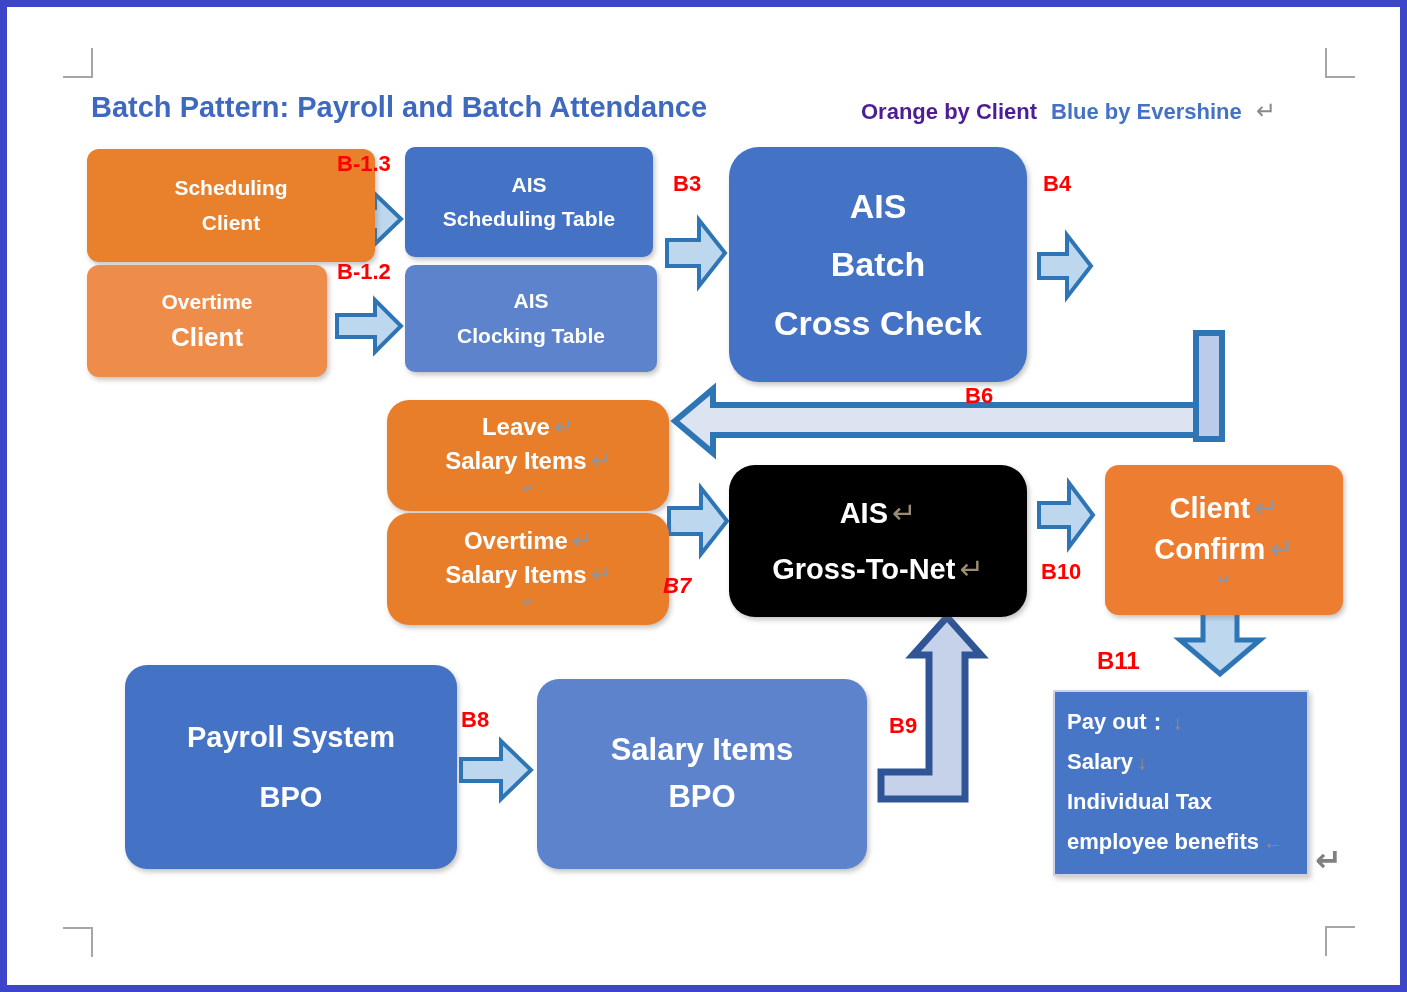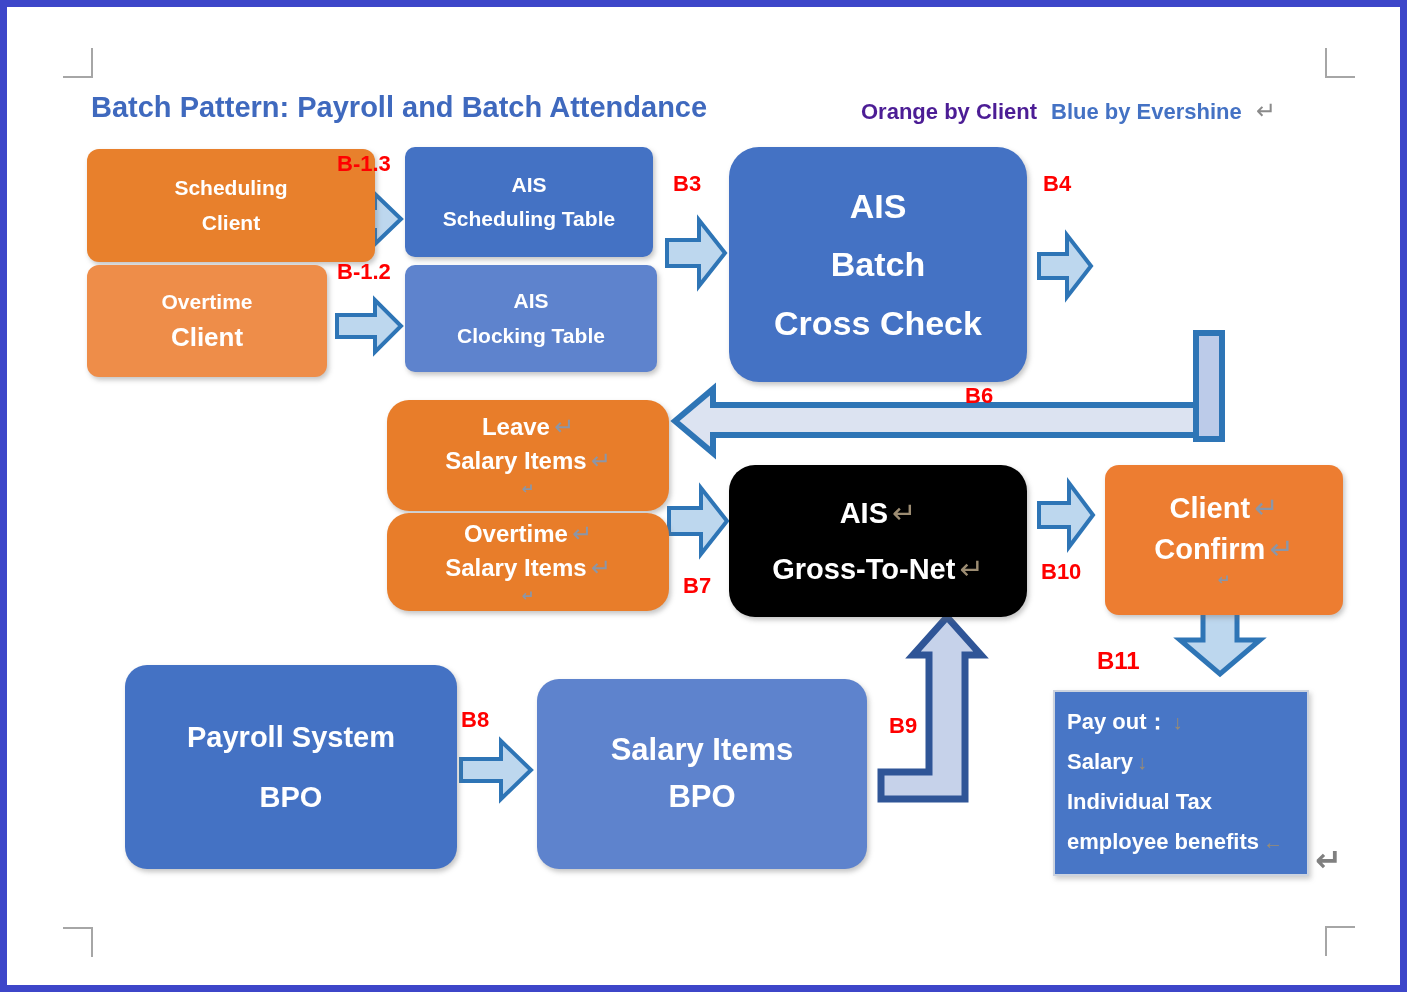--- a/index.html
+++ b/index.html
@@ -111,21 +111,21 @@
 
   <svg class="connector" style="left:866px;top:602px;" width="116" height="198" viewBox="0 0 116 198">
     <polygon points="74,8 108,46 92,46 92,190 8,190 8,163 56,163 56,46 40,46" fill="#c6d2ea" stroke="#2f5597" stroke-width="7"></polygon>
   </svg>
 
   <div class="rlabel" style="left:330px;top:144px;">B-1.3</div>
   <div class="rlabel" style="left:330px;top:252px;">B-1.2</div>
   <div class="rlabel" style="left:666px;top:164px;">B3</div>
   <div class="rlabel" style="left:1036px;top:164px;">B4</div>
   <div class="rlabel" style="left:958px;top:376px;">B6</div>
-  <div class="rlabel" style="left:676px;top:566px;">B7</div>
+  <div class="rlabel" style="left:656px;top:566px;font-style:italic;">B7</div>
   <div class="rlabel" style="left:454px;top:700px;">B8</div>
   <div class="rlabel" style="left:882px;top:706px;">B9</div>
   <div class="rlabel" style="left:1034px;top:552px;">B10</div>
   <div class="rlabel" style="left:1090px;top:640px;font-size:24px;">B11</div>
 
   <div class="node" style="left:80px;top:142px;width:288px;height:113px;background:#e8802c;border-radius:12px;font-size:21px;gap:8px;">
     <div class="nl">Scheduling</div>
     <div class="nl">Client</div>
   </div>
 
@@ -150,21 +150,21 @@
     <div class="nl">Cross Check</div>
   </div>
 
 
   <div class="node" style="left:380px;top:393px;width:282px;height:111px;background:#e87d2a;border-radius:22px;font-size:24px;gap:4px;justify-content:center;">
     <div class="nl"><span>Leave</span><span class="mark mark-grey">↵</span></div>
     <div class="nl"><span>Salary Items</span><span class="mark mark-grey">↵</span></div>
     <div class="nl mark-grey mark-small">↵</div>
   </div>
 
-  <div class="node" style="left:380px;top:506px;width:282px;height:98px;background:#e87d2a;border-radius:22px;font-size:24px;gap:4px;">
+  <div class="node" style="left:380px;top:506px;width:282px;height:112px;background:#e87d2a;border-radius:22px;font-size:24px;gap:4px;">
     <div class="nl"><span>Overtime</span><span class="mark mark-grey">↵</span></div>
     <div class="nl"><span>Salary Items</span><span class="mark mark-grey">↵</span></div>
     <div class="nl mark-grey mark-small">↵</div>
   </div>
 
   <div class="node" style="left:722px;top:458px;width:298px;height:152px;background:#000000;border-radius:26px;font-size:29px;gap:20px;">
     <div class="nl"><span>AIS</span><span class="mark mark-tan">↵</span></div>
     <div class="nl"><span>Gross-To-Net</span><span class="mark mark-tan">↵</span></div>
   </div>
 

